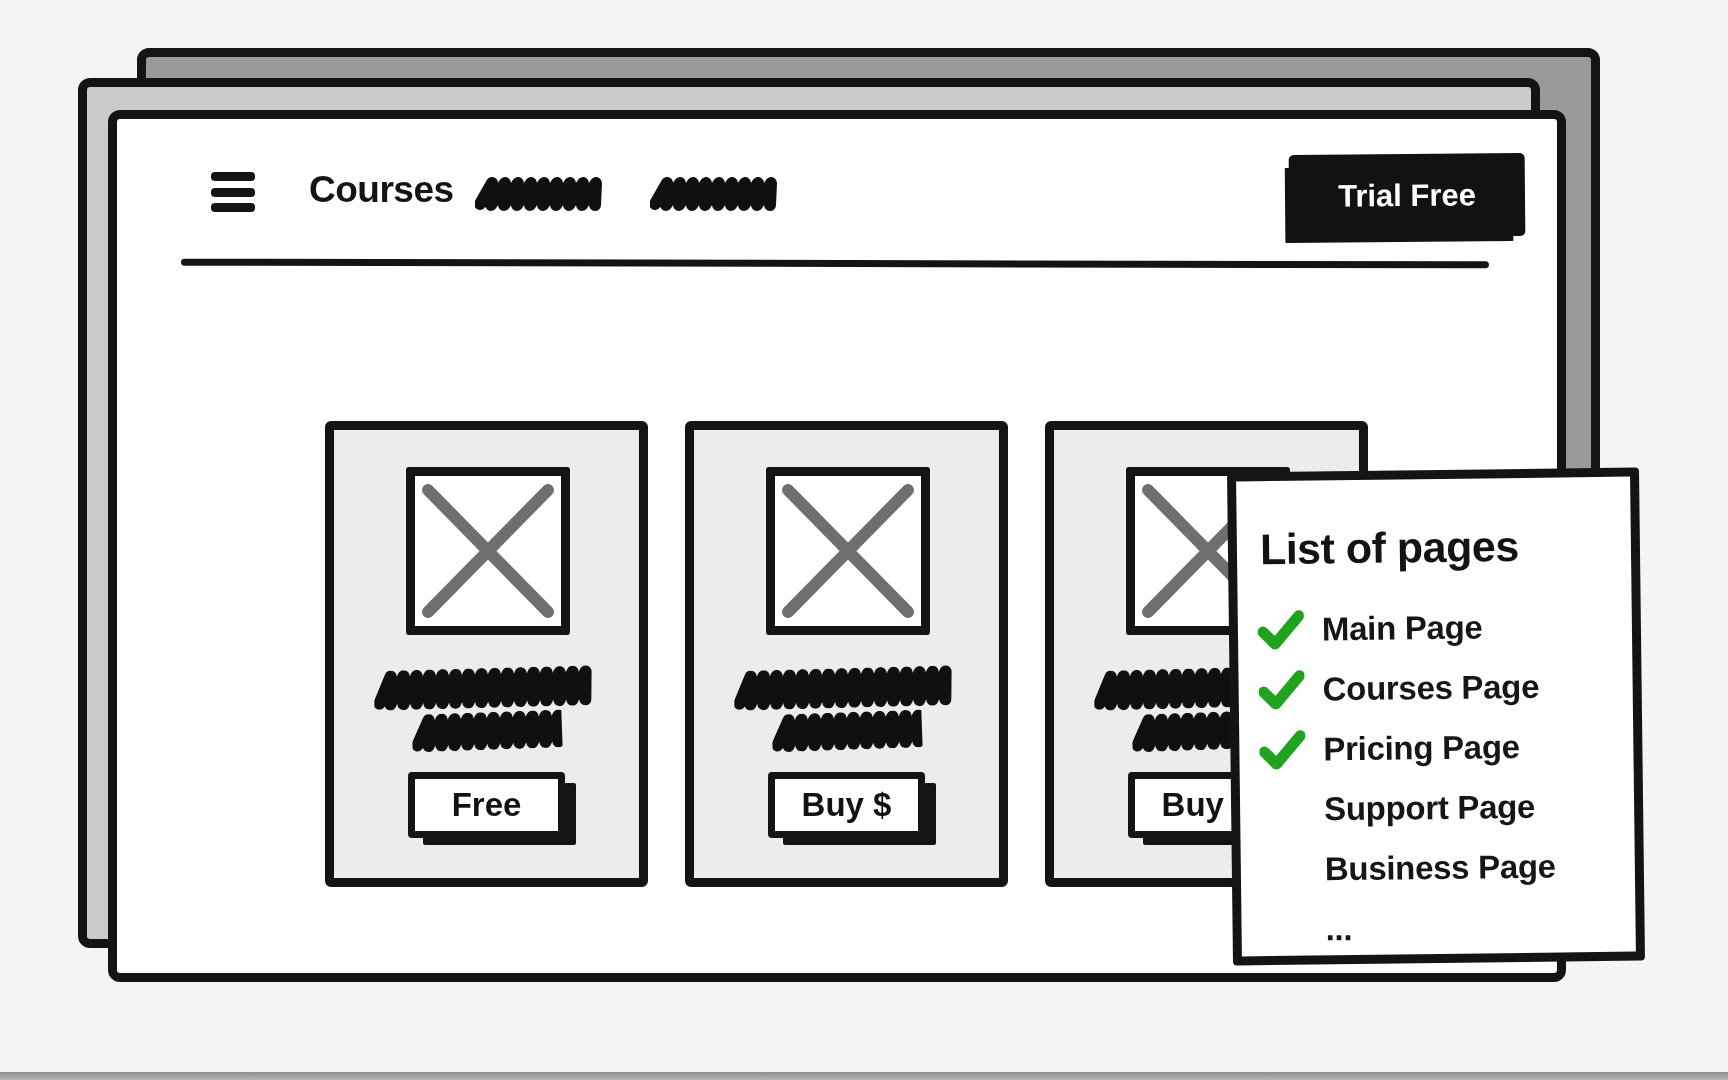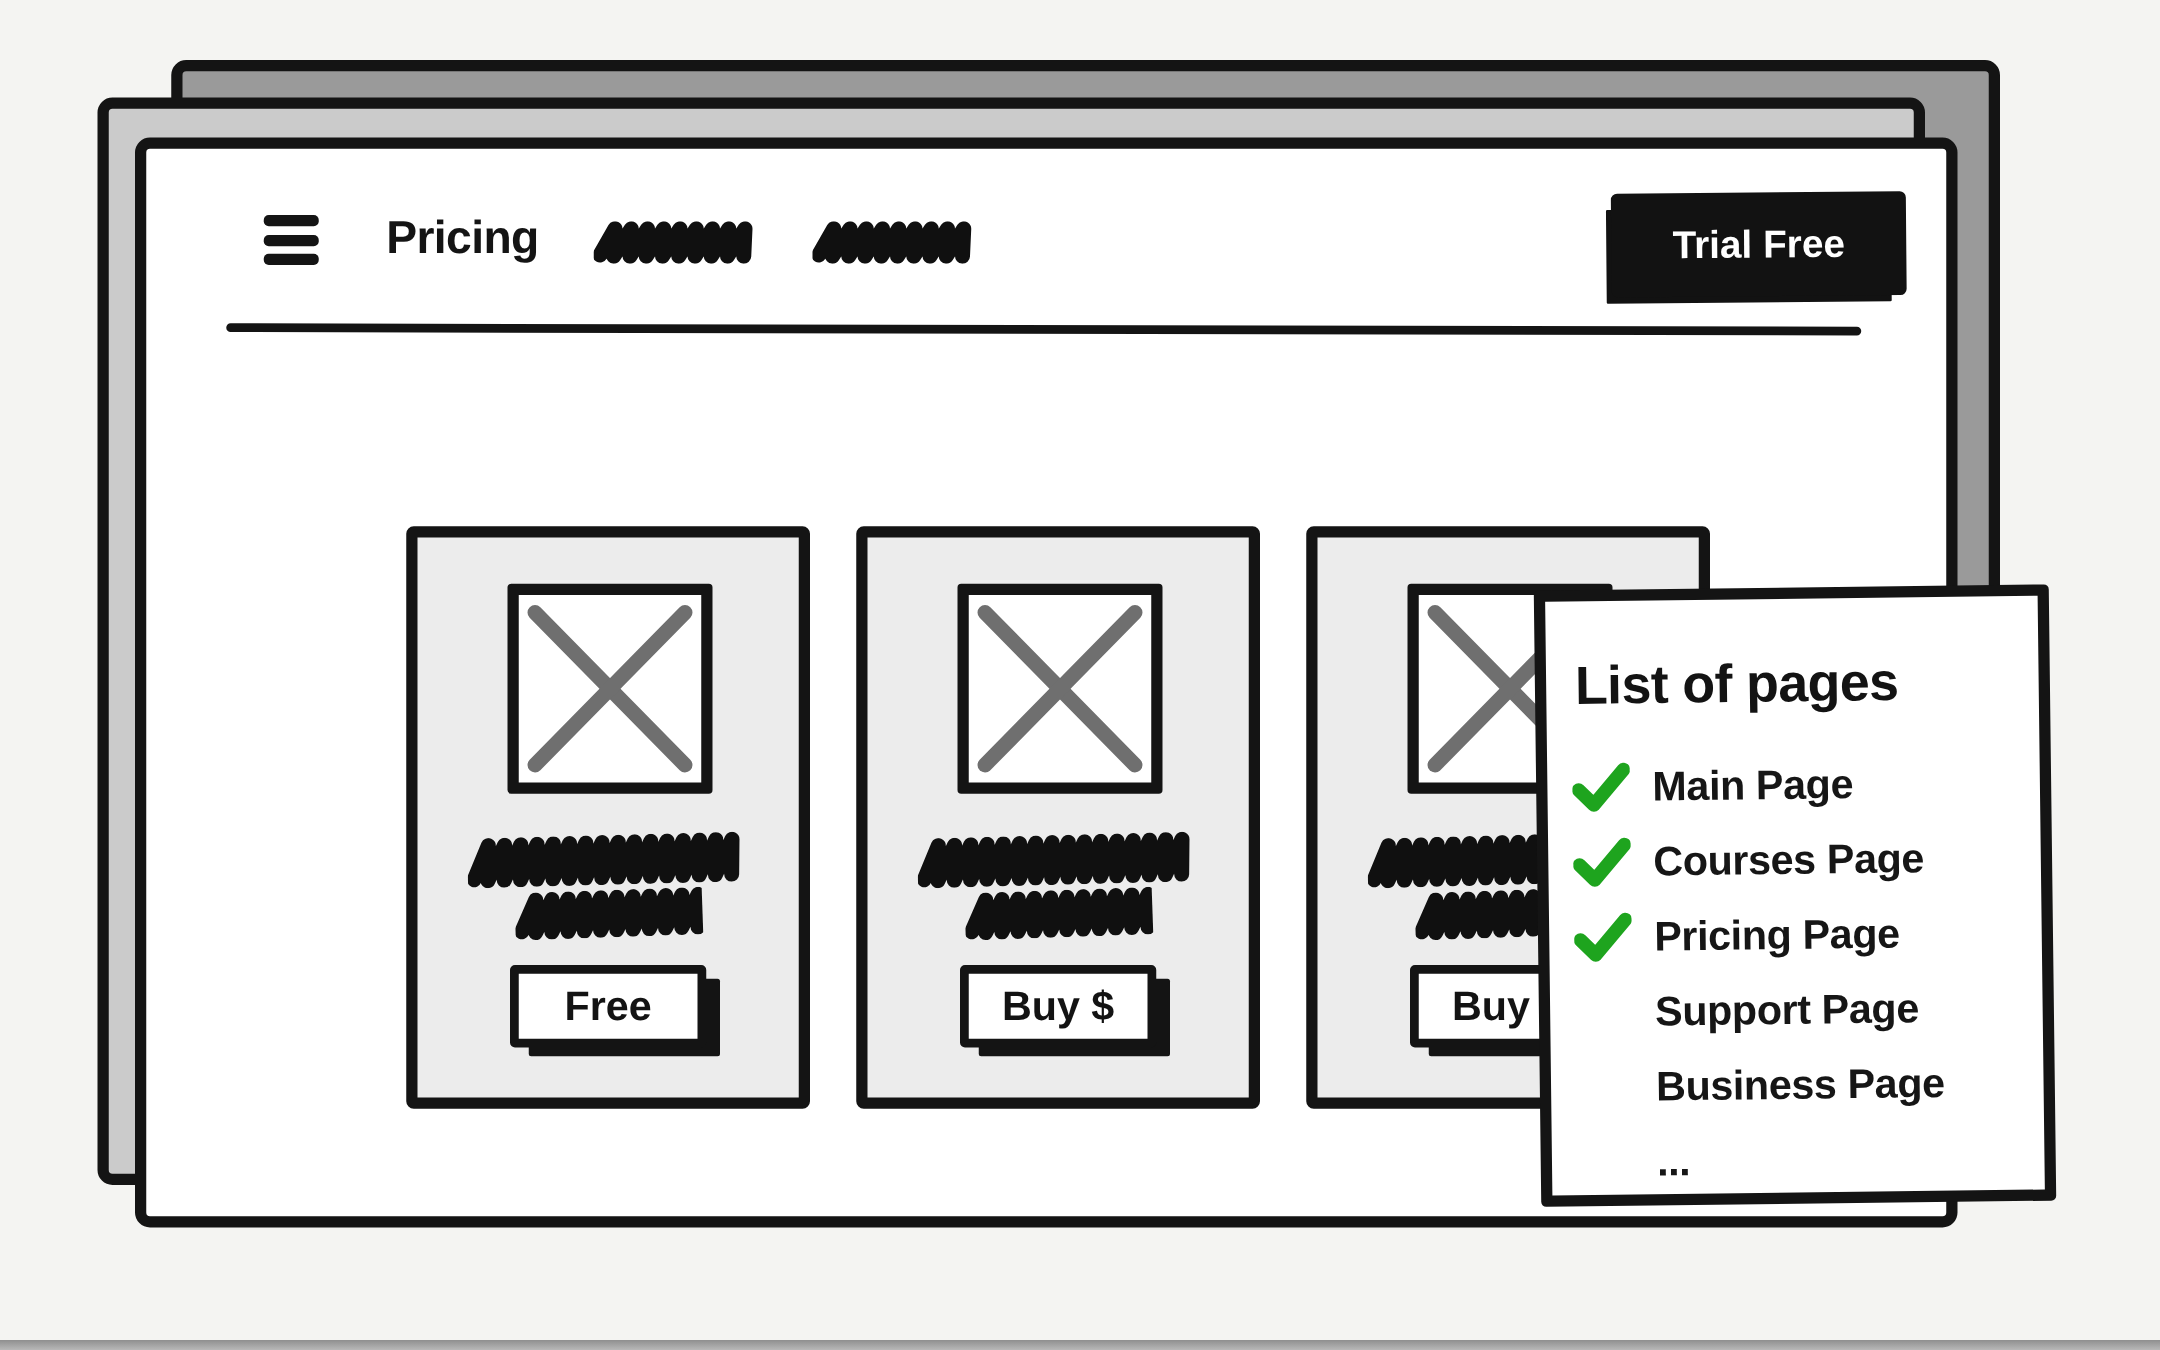--- a/index.html
+++ b/index.html
@@ -88,21 +88,21 @@
   <div class="win win-mid"></div>
 
   <div class="win win-front">
 
     <div class="hamburger">
       <span></span>
         <span></span>
         <span></span>
     </div>
 
-    <div class="nav-label">Pricing</div>
+    <div class="nav-label">Courses</div>
 
     <svg class="scribble nav-s1" width="134" height="34" viewBox="0 0 134 34">
         <path d="M5 27 L17 6 L16 28 L30 6 L29 28 L43 6 L42 28 L56 6 L55 28 L69 6 L68 28 L82 6 L81 28 L95 6 L94 28 L108 6 L107 28 L121 6 L120 28" fill="none" stroke="#101010" stroke-width="12" stroke-linecap="round" stroke-linejoin="round"></path>
       </svg>
     <svg class="scribble nav-s2" width="132" height="34" viewBox="0 0 132 34">
         <path d="M5 27 L17 6 L16 28 L30 6 L29 28 L43 6 L42 28 L56 6 L55 28 L69 6 L68 28 L82 6 L81 28 L95 6 L94 28 L108 6 L107 28 L121 6 L120 28" fill="none" stroke="#101010" stroke-width="12" stroke-linecap="round" stroke-linejoin="round"></path>
       </svg>
 
     <button class="cta">Trial Free</button>
 

